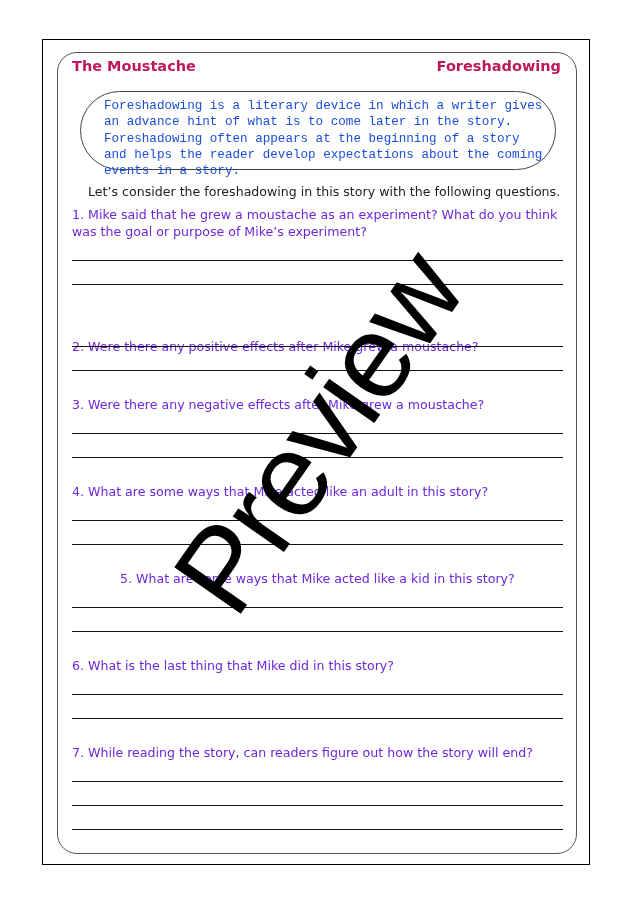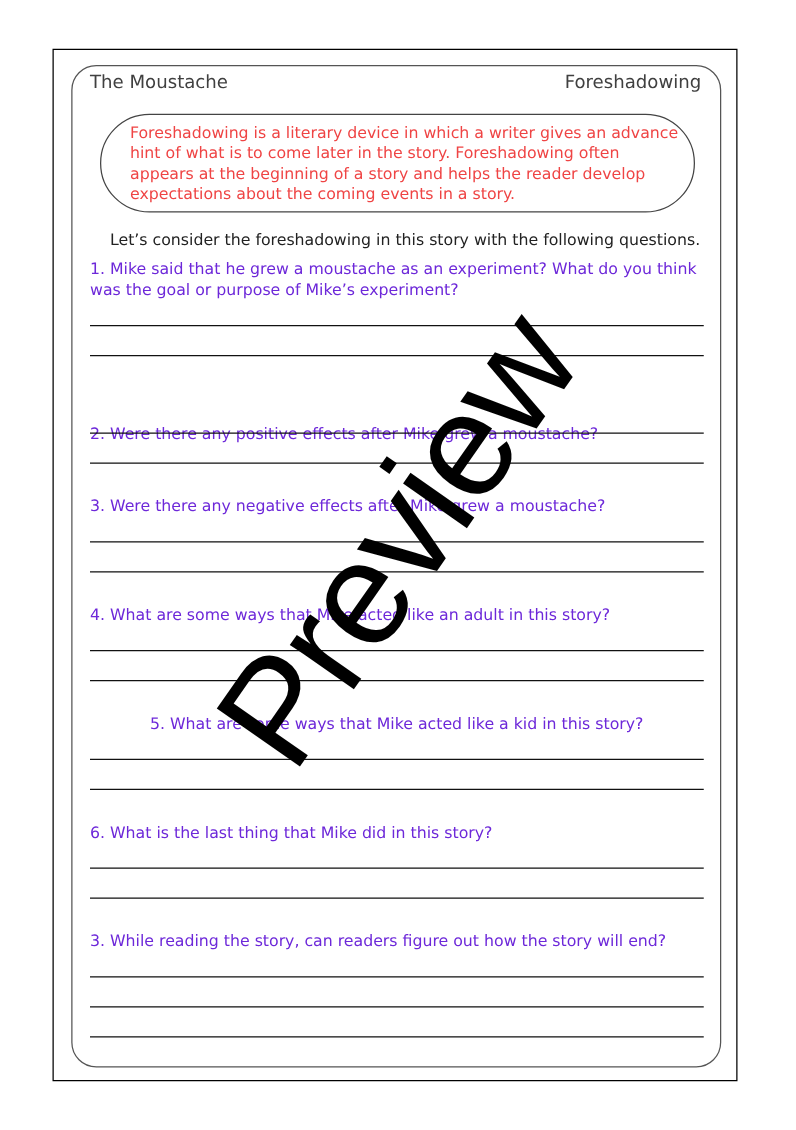--- a/index.html
+++ b/index.html
@@ -2,27 +2,27 @@
 <html><head>
   <meta charset="utf-8">
   <style>
     html, body { margin: 0; padding: 0; background: #ffffff; }
     body { width: 637px; height: 904px; position: relative; overflow: hidden;
            font-family: "DejaVu Sans", "Liberation Sans", sans-serif; color: #222; }
     .outer { position: absolute; left: 42px; top: 39px; width: 548px; height: 826px;
              border: 1px solid #000; box-sizing: border-box; }
     .inner { position: absolute; left: 57px; top: 52px; width: 520px; height: 802px;
              border: 1px solid #555; border-radius: 20px; box-sizing: border-box; }
-    .title { position: absolute; top: 58px; font-weight: normal; font-size: 14.5px; color: #404040; }
+    .title { position: absolute; top: 58px; font-weight: bold; font-size: 14.5px; color: #be185d; }
     .title.left { left: 72px; }
     .title.right { right: 76px; }
     .pill { position: absolute; left: 80px; top: 91px; width: 476px; height: 79px;
             border: 1px solid #444; border-radius: 40px; box-sizing: border-box; }
     .pill-text { position: absolute; left: 104px; top: 98px; width: 440px;
-                 font-size: 12.6px; line-height: 16.3px; color: #ef4444; }
+                 font-size: 12.6px; line-height: 16.3px; color: #1d4ed8; font-family: Liberation Mono, monospace; }
     .intro { position: absolute; left: 72px; top: 184px; font-size: 12.6px; color: #222; white-space: nowrap; margin-left: 16px; }
     .q { position: absolute; left: 72px; width: 490px; font-size: 12.6px; line-height: 17px; color: #6d28d9; }
     .line { position: absolute; left: 72px; width: 491px; height: 0; border-top: 1.3px solid #111; }
     .watermark { position: absolute; left: 318px; top: 432px; transform: translate(-50%, -50%) rotate(-55deg);
                  font-family: "Liberation Sans", "DejaVu Sans", sans-serif; font-size: 118px;
                  color: #000; white-space: nowrap; letter-spacing: -2px; line-height: 1; pointer-events: none; }
   </style>
 </head>
 <body>
 
@@ -54,18 +54,18 @@
 <div class="line" style="top:544px;"></div>
 
 <div class="q" style="top:570px;margin-left:48px;">5. What are some ways that Mike acted like a kid in this story?</div>
 <div class="line" style="top:607px;"></div>
 <div class="line" style="top:631px;"></div>
 
 <div class="q" style="top:657px;">6. What is the last thing that Mike did in this story?</div>
 <div class="line" style="top:694px;"></div>
 <div class="line" style="top:718px;"></div>
 
-<div class="q" style="top:744px;">3. While reading the story, can readers figure out how the story will end?</div>
+<div class="q" style="top:744px;">7. While reading the story, can readers figure out how the story will end?</div>
 <div class="line" style="top:781px;"></div>
 <div class="line" style="top:805px;"></div>
 <div class="line" style="top:829px;"></div>
 
 <div class="watermark">Preview</div>
 
 </body></html>

